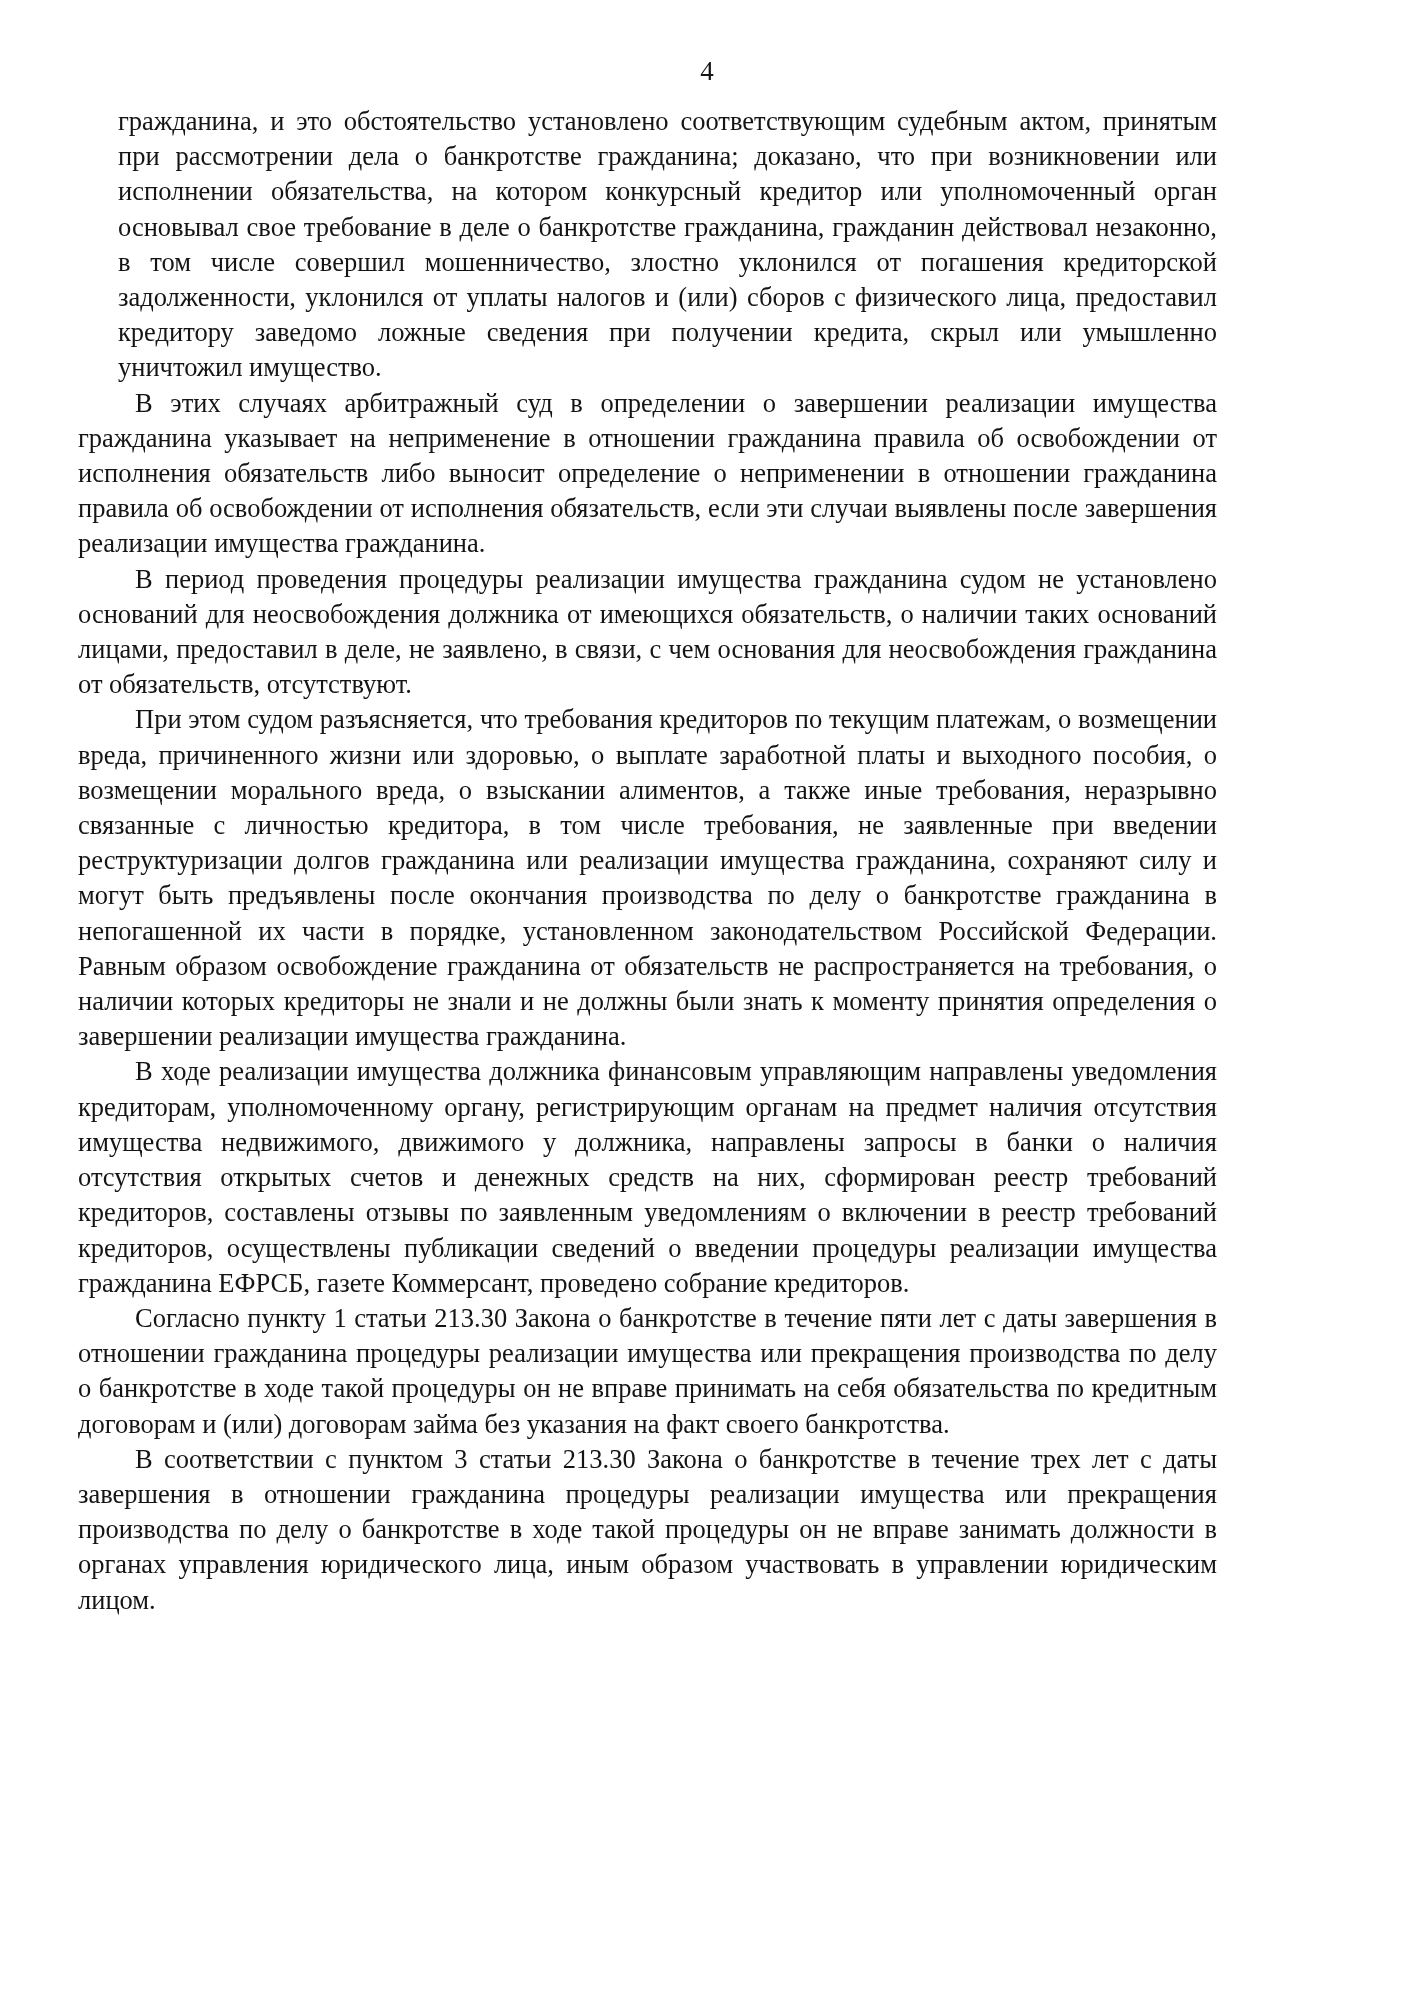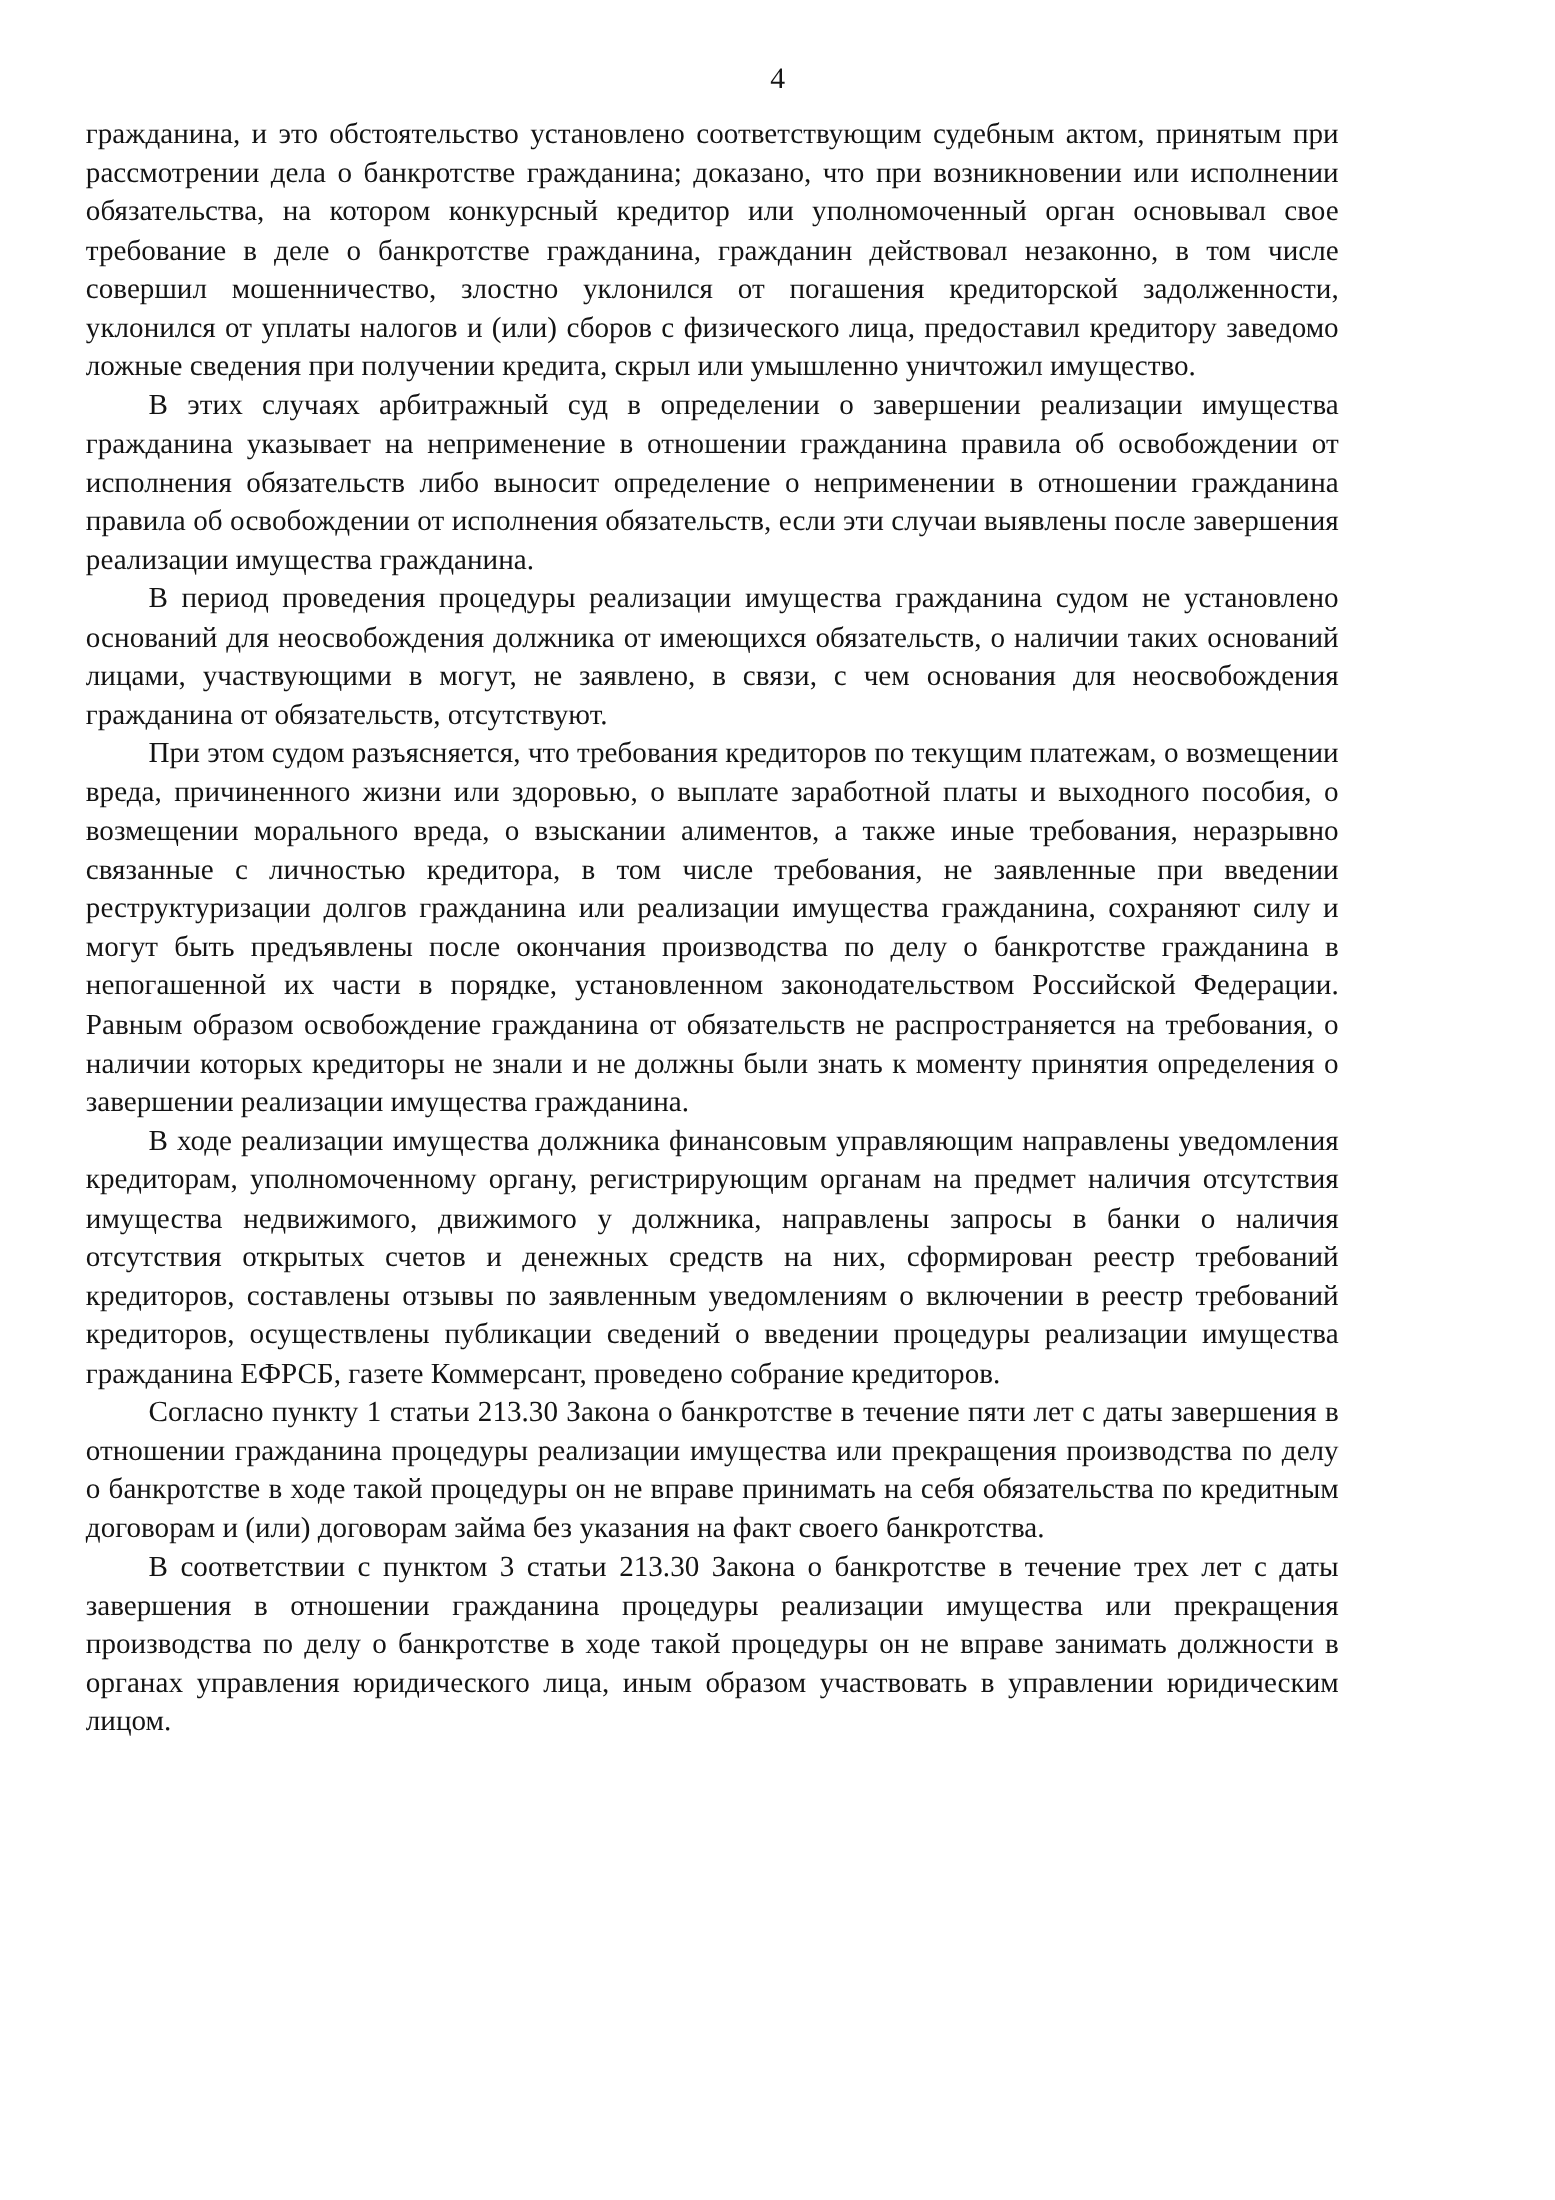--- a/index.html
+++ b/index.html
@@ -43,37 +43,38 @@
     hyphens: none;
   }
   .body-text p {
     margin: 0;
     padding: 0;
     text-indent: 57px;
     text-align: justify;
   }
   .body-text p.no-indent {
     text-indent: 0;
+    margin-left: 40px;
   }
   
 </style>
 </head>
 <body>
 
 <div class="page">
 
   <div class="page-number">4</div>
 
   <div class="body-text">
 
     <p class="no-indent">гражданина, и это обстоятельство установлено соответствующим судебным актом, принятым при рассмотрении дела о банкротстве гражданина; доказано, что при возникновении или исполнении обязательства, на котором конкурсный кредитор или уполномоченный орган основывал свое требование в деле о банкротстве гражданина, гражданин действовал незаконно, в том числе совершил мошенничество, злостно уклонился от погашения кредиторской задолженности, уклонился от уплаты налогов и (или) сборов с физического лица, предоставил кредитору заведомо ложные сведения при получении кредита, скрыл или умышленно уничтожил имущество.</p>
 
     <p>В этих случаях арбитражный суд в определении о завершении реализации имущества гражданина указывает на неприменение в отношении гражданина правила об освобождении от исполнения обязательств либо выносит определение о неприменении в отношении гражданина правила об освобождении от исполнения обязательств, если эти случаи выявлены после завершения реализации имущества гражданина.</p>
 
-    <p>В период проведения процедуры реализации имущества гражданина судом не установлено оснований для неосвобождения должника от имеющихся обязательств, о наличии таких оснований лицами, участвующими в могут, не заявлено, в связи, с чем основания для неосвобождения гражданина от обязательств, отсутствуют.</p>
+    <p>В период проведения процедуры реализации имущества гражданина судом не установлено оснований для неосвобождения должника от имеющихся обязательств, о наличии таких оснований лицами, предоставил в деле, не заявлено, в связи, с чем основания для неосвобождения гражданина от обязательств, отсутствуют.</p>
 
     <p>При этом судом разъясняется, что требования кредиторов по текущим платежам, о возмещении вреда, причиненного жизни или здоровью, о выплате заработной платы и выходного пособия, о возмещении морального вреда, о взыскании алиментов, а также иные требования, неразрывно связанные с личностью кредитора, в том числе требования, не заявленные при введении реструктуризации долгов гражданина или реализации имущества гражданина, сохраняют силу и могут быть предъявлены после окончания производства по делу о банкротстве гражданина в непогашенной их части в порядке, установленном законодательством Российской Федерации. Равным образом освобождение гражданина от обязательств не распространяется на требования, о наличии которых кредиторы не знали и не должны были знать к моменту принятия определения о завершении реализации имущества гражданина.</p>
 
     <p>В ходе реализации имущества должника финансовым управляющим направлены уведомления кредиторам, уполномоченному органу, регистрирующим органам на предмет наличия отсутствия имущества недвижимого, движимого у должника, направлены запросы в банки о наличия отсутствия открытых счетов и денежных средств на них, сформирован реестр требований кредиторов, составлены отзывы по заявленным уведомлениям о включении в реестр требований кредиторов, осуществлены публикации сведений о введении процедуры реализации имущества гражданина ЕФРСБ, газете Коммерсант, проведено собрание кредиторов.</p>
 
 
     <p>Согласно пункту 1 статьи 213.30 Закона о банкротстве в течение пяти лет с даты завершения в отношении гражданина процедуры реализации имущества или прекращения производства по делу о банкротстве в ходе такой процедуры он не вправе принимать на себя обязательства по кредитным договорам и (или) договорам займа без указания на факт своего банкротства.</p>
 
     <p>В соответствии с пунктом 3 статьи 213.30 Закона о банкротстве в течение трех лет с даты завершения в отношении гражданина процедуры реализации имущества или прекращения производства по делу о банкротстве в ходе такой процедуры он не вправе занимать должности в органах управления юридического лица, иным образом участвовать в управлении юридическим лицом.</p>
 

